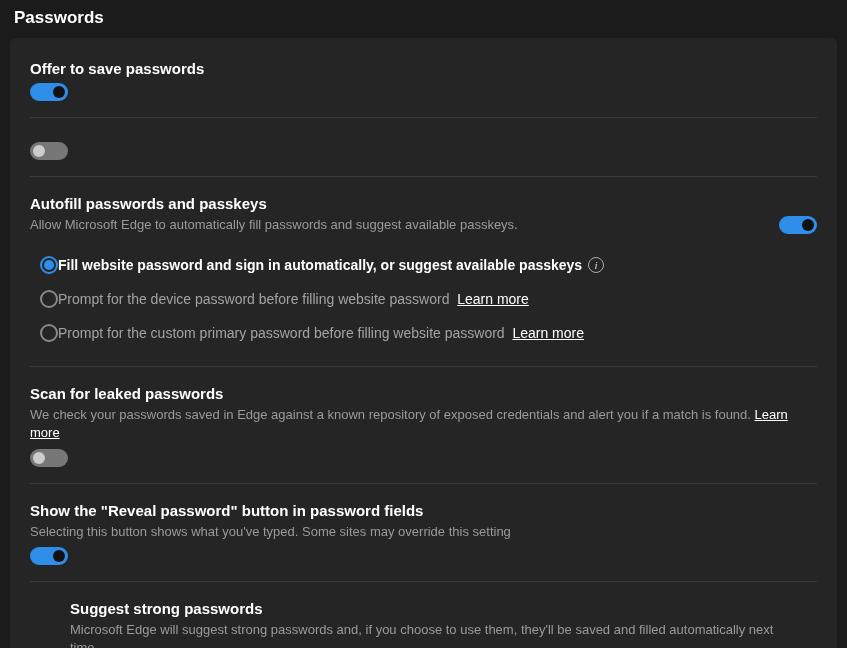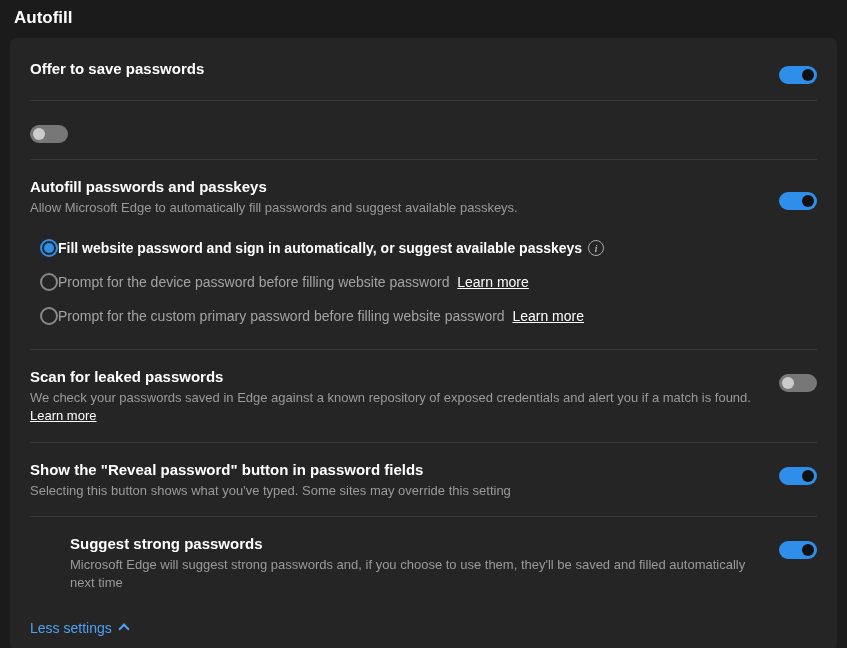--- a/index.html
+++ b/index.html
@@ -23,20 +23,21 @@
     background: #252525;
     border-radius: 6px;
     padding: 4px 20px 10px;
   }
   .row {
     display: flex;
     align-items: flex-start;
     justify-content: space-between;
     padding: 18px 0 16px;
     border-bottom: 1px solid #3a3a3a;
+    flex-direction: column;
   }
   .row:last-of-type { border-bottom: none; }
   .row-text { flex: 1; padding-right: 20px; }
   .row-title { font-size: 15px; font-weight: 600; color: #fff; }
   .row-desc { font-size: 13px; color: #9a9a9a; margin-top: 4px; line-height: 1.4; }
   .link { color: #ffffff; text-decoration: underline; cursor: pointer; }
   .toggle {
     position: relative;
     width: 38px;
     height: 18px;
@@ -108,41 +109,41 @@
     width: 8px; height: 8px;
     border-left: 2px solid #4ea1f3;
     border-top: 2px solid #4ea1f3;
     transform: rotate(45deg);
     margin-bottom: -2px;
   }
 </style>
 </head>
 <body>
 
-<div class="page-title">Autofill</div>
+<div class="page-title">Passwords</div>
 
 <div class="panel">
 
   <div class="row">
     <div class="row-text">
       <div class="row-title">Offer to save passwords</div>
     </div>
     <div class="toggle on">
         <div class="knob"></div>
       </div>
   </div>
 
   <div class="row">
     <div class="toggle off">
         <div class="knob"></div>
       </div>
   </div>
 
   <div class="row" style="display:block;">
-    <div style="display:flex;justify-content:space-between;align-items:center;">
+    <div style="display:flex;justify-content:space-between;align-items:flex-end;">
       <div class="row-text">
         <div class="row-title">Autofill passwords and passkeys</div>
         <div class="row-desc">Allow Microsoft Edge to automatically fill passwords and suggest available passkeys.</div>
       </div>
       <div class="toggle on">
           <div class="knob"></div>
         </div>
     </div>
     <div class="radios">
       <div class="radio-row selected">

